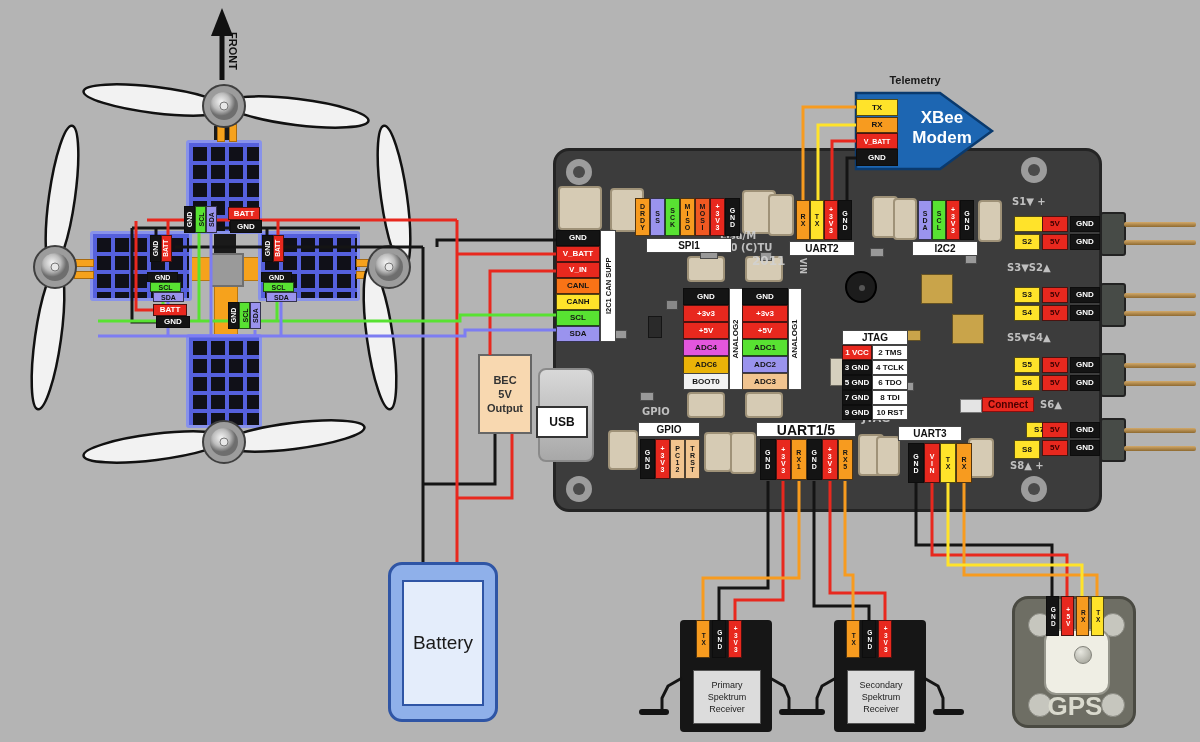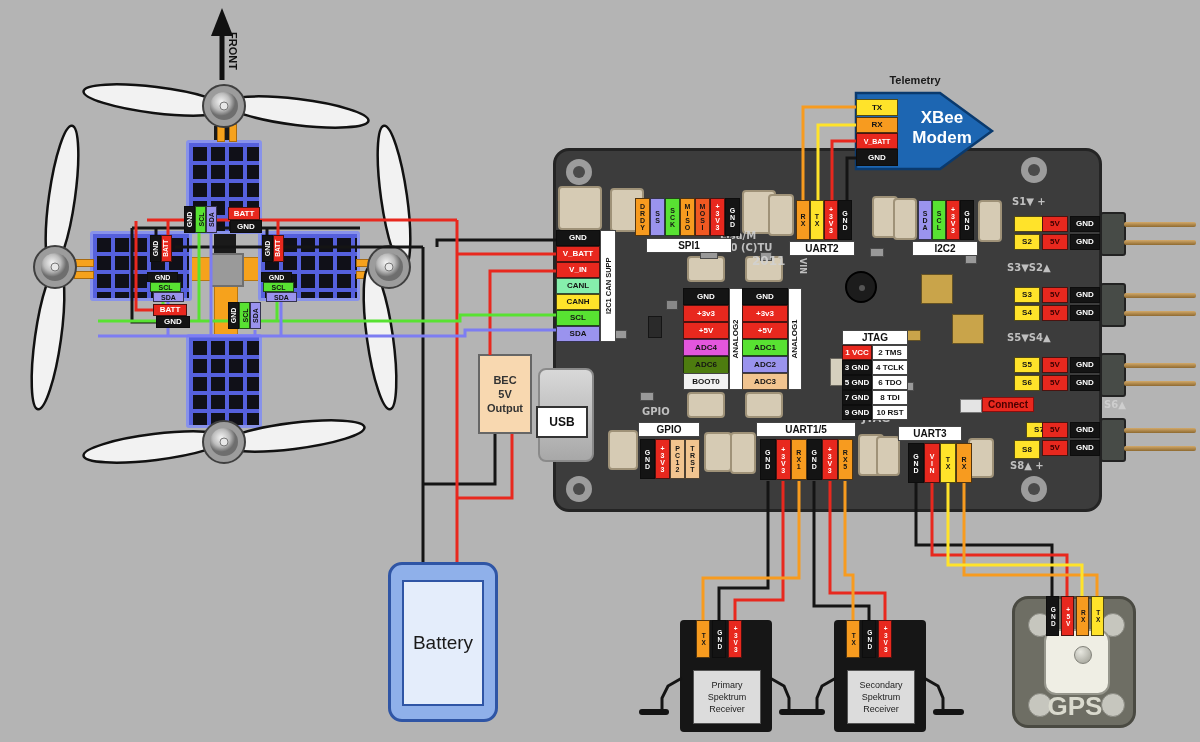--- a/index.html
+++ b/index.html
@@ -132,21 +132,21 @@
       <div class="silks" style="left: 712px; top: 242px; font-size: 10px;">V2.0 (C)TU</div>
       <div class="silks" style="left: 752px; top: 254px; font-size: 12px;">2011</div>
       <div class="silks" style="left: 556px; top: 280px; font-size: 7px;">DACL CHCL</div>
       <div class="silks vtxt" style="left: 576px; top: 392px; font-size: 11px;">USB</div>
       <div class="silks" style="left: 642px; top: 406px; font-size: 10px;">GPIO</div>
       <div class="silks" style="left: 862px; top: 412px; font-size: 11px;">JTAG</div>
       <div class="silks vtxt" style="left: 798px; top: 258px; font-size: 8px;">VIN</div>
       <div class="silks" style="left: 1012px; top: 196px; font-size: 10px;">S1▼ +</div>
       <div class="silks" style="left: 1007px; top: 262px; font-size: 10px;">S3▼S2▲</div>
       <div class="silks" style="left: 1007px; top: 332px; font-size: 10px;">S5▼S4▲</div>
-      <div class="silks" style="left: 1104px; top: 399px; font-size: 10px;">S6▲</div>
+      <div class="silks" style="left: 1040px; top: 399px; font-size: 10px;">S6▲</div>
       <div class="silks" style="left: 1010px; top: 460px; font-size: 10px;">S8▲ +</div>
     </div>
 
   <div class="abs" style="left:538px;top:368px;width:52px;height:90px;background:linear-gradient(#d8d8d8,#a8a8a8);border:2px solid #8a8a8a;border-radius:8px;z-index:18;"></div>
 
   <div id="battery" class="abs" style="left:388px;top:562px;width:110px;height:160px;background:#8fb0ea;border:3px solid #2f55a5;border-radius:14px;box-sizing:border-box;z-index:20;">
     <div class="abs" style="left:11px;top:15px;width:82px;height:126px;background:#e4edfb;border:2px solid #2f55a5;box-sizing:border-box;display:flex;align-items:center;justify-content:center;">
       <span style="font-size:19px;color:#1a1a1a;">Battery</span>
     </div>
   </div>
@@ -250,21 +250,21 @@
     <div class="abs" style="left:960px;top:399px;width:20px;height:12px;background:#e4e4e4;border:1px solid #777;"></div>
     <div class="lbl" style="left:982px;top:397px;width:52px;height:15px;background:#e8281e;color:#4a0000;font-size:10px;border-color:#8a0f0f;">
       <span>Connect</span>
     </div>
   <div class="lbl" style="left: 600px; top: 230px; width: 16px; height: 112px; background: rgb(255, 255, 255); color: rgb(17, 17, 17); font-size: 7.5px; border-color: rgb(68, 68, 68);">
         <span style="transform: rotate(-90deg); white-space: nowrap;">I2C1 CAN SUPP</span>
       </div>
       <div class="lbl" style="left: 556px; top: 230px; width: 44px; height: 16px; background: rgb(20, 20, 20); color: rgb(255, 255, 255); font-size: 8px;">GND</div>
       <div class="lbl" style="left: 556px; top: 246px; width: 44px; height: 16px; background: rgb(232, 40, 30); color: rgb(255, 255, 255); font-size: 8px;">V_BATT</div>
       <div class="lbl" style="left: 556px; top: 262px; width: 44px; height: 16px; background: rgb(232, 40, 30); color: rgb(255, 255, 255); font-size: 8px;">V_IN</div>
-      <div class="lbl" style="left: 556px; top: 278px; width: 44px; height: 16px; background: #86efac; color: rgb(20, 20, 20); font-size: 8px;">CANL</div>
+      <div class="lbl" style="left: 556px; top: 278px; width: 44px; height: 16px; background: #f97316; color: rgb(20, 20, 20); font-size: 8px;">CANL</div>
       <div class="lbl" style="left: 556px; top: 294px; width: 44px; height: 16px; background: rgb(255, 227, 42); color: rgb(20, 20, 20); font-size: 8px;">CANH</div>
       <div class="lbl" style="left: 556px; top: 310px; width: 44px; height: 16px; background: rgb(88, 226, 50); color: rgb(20, 20, 20); font-size: 8px;">SCL</div>
       <div class="lbl" style="left: 556px; top: 326px; width: 44px; height: 16px; background: rgb(154, 147, 238); color: rgb(20, 20, 20); font-size: 8px;">SDA</div>
       <div class="lbl" style="left: 646px; top: 238px; width: 86px; height: 15px; background: rgb(255, 255, 255); color: rgb(17, 17, 17); font-size: 10px; border-color: rgb(68, 68, 68);">SPI1</div>
       <div class="lbl" style="left: 635px; top: 198px; width: 15px; height: 38px; background: rgb(247, 155, 31); color: rgb(20, 20, 20); font-size: 7px;">
         <span class="stack">DRDY</span>
       </div>
       <div class="lbl" style="left: 650px; top: 198px; width: 15px; height: 38px; background: rgb(154, 147, 238); color: rgb(20, 20, 20); font-size: 7px;">
         <span class="stack">SS</span>
       </div>
@@ -309,21 +309,21 @@
       <div class="lbl" style="left: 960px; top: 200px; width: 14px; height: 40px; background: rgb(20, 20, 20); color: rgb(255, 255, 255); font-size: 7px;">
         <span class="stack">GND</span>
       </div>
       <div class="lbl" style="left: 729px; top: 288px; width: 14px; height: 102px; background: rgb(255, 255, 255); color: rgb(17, 17, 17); font-size: 8px; border-color: rgb(68, 68, 68);">
         <span style="transform: rotate(-90deg); white-space: nowrap;">ANALOG2</span>
       </div>
       <div class="lbl" style="left: 683px; top: 288px; width: 46px; height: 17px; background: rgb(20, 20, 20); color: rgb(255, 255, 255); font-size: 8px;">GND</div>
       <div class="lbl" style="left: 683px; top: 305px; width: 46px; height: 17px; background: rgb(232, 40, 30); color: rgb(255, 255, 255); font-size: 8px;">+3v3</div>
       <div class="lbl" style="left: 683px; top: 322px; width: 46px; height: 17px; background: rgb(232, 40, 30); color: rgb(255, 255, 255); font-size: 8px;">+5V</div>
       <div class="lbl" style="left: 683px; top: 339px; width: 46px; height: 17px; background: rgb(227, 86, 221); color: rgb(20, 20, 20); font-size: 8px;">ADC4</div>
-      <div class="lbl" style="left: 683px; top: 356px; width: 46px; height: 18px; background: #4d7c0f; color: rgb(20, 20, 20); font-size: 8px;">ADC6</div>
+      <div class="lbl" style="left: 683px; top: 356px; width: 46px; height: 18px; background: #eab308; color: rgb(20, 20, 20); font-size: 8px;">ADC6</div>
       <div class="lbl" style="left: 683px; top: 373px; width: 46px; height: 17px; background: rgb(242, 242, 242); color: rgb(20, 20, 20); font-size: 8px; border-color: rgb(68, 68, 68);">BOOT0</div>
       <div class="lbl" style="left: 788px; top: 288px; width: 14px; height: 102px; background: rgb(255, 255, 255); color: rgb(17, 17, 17); font-size: 8px; border-color: rgb(68, 68, 68);">
         <span style="transform: rotate(-90deg); white-space: nowrap;">ANALOG1</span>
       </div>
       <div class="lbl" style="left: 742px; top: 288px; width: 46px; height: 17px; background: rgb(20, 20, 20); color: rgb(255, 255, 255); font-size: 8px;">GND</div>
       <div class="lbl" style="left: 742px; top: 305px; width: 46px; height: 17px; background: rgb(232, 40, 30); color: rgb(255, 255, 255); font-size: 8px;">+3v3</div>
       <div class="lbl" style="left: 742px; top: 322px; width: 46px; height: 17px; background: rgb(232, 40, 30); color: rgb(255, 255, 255); font-size: 8px;">+5V</div>
       <div class="lbl" style="left: 742px; top: 339px; width: 46px; height: 17px; background: rgb(88, 226, 50); color: rgb(20, 20, 20); font-size: 8px;">ADC1</div>
       <div class="lbl" style="left: 742px; top: 356px; width: 46px; height: 17px; background: rgb(154, 147, 238); color: rgb(20, 20, 20); font-size: 8px;">ADC2</div>
       <div class="lbl" style="left: 742px; top: 373px; width: 46px; height: 17px; background: rgb(242, 196, 143); color: rgb(20, 20, 20); font-size: 8px;">ADC3</div>
@@ -333,21 +333,21 @@
       </div>
       <div class="lbl" style="left: 655px; top: 439px; width: 15px; height: 40px; background: rgb(232, 40, 30); color: rgb(255, 255, 255); font-size: 7px;">
         <span class="stack">+3V3</span>
       </div>
       <div class="lbl" style="left: 670px; top: 439px; width: 15px; height: 40px; background: rgb(242, 196, 143); color: rgb(20, 20, 20); font-size: 7px;">
         <span class="stack">PC12</span>
       </div>
       <div class="lbl" style="left: 685px; top: 439px; width: 15px; height: 40px; background: rgb(242, 196, 143); color: rgb(20, 20, 20); font-size: 7px;">
         <span class="stack">TRST</span>
       </div>
-      <div class="lbl" style="left: 756px; top: 422px; width: 100px; height: 15px; background: rgb(255, 255, 255); color: rgb(17, 17, 17); font-size: 10px; border-color: rgb(68, 68, 68);">UART1/5</div>
+      <div class="lbl" style="left: 756px; top: 422px; width: 100px; height: 15px; background: rgb(255, 255, 255); color: rgb(17, 17, 17); font-size: 14px; border-color: rgb(68, 68, 68);">UART1/5</div>
       <div class="lbl" style="left: 760px; top: 439px; width: 15.5px; height: 41px; background: rgb(20, 20, 20); color: rgb(255, 255, 255); font-size: 7px;">
         <span class="stack">GND</span>
       </div>
       <div class="lbl" style="left: 775.5px; top: 439px; width: 15.5px; height: 41px; background: rgb(232, 40, 30); color: rgb(255, 255, 255); font-size: 7px;">
         <span class="stack">+3V3</span>
       </div>
       <div class="lbl" style="left: 791px; top: 439px; width: 15.5px; height: 41px; background: rgb(247, 155, 31); color: rgb(20, 20, 20); font-size: 7px;">
         <span class="stack">RX1</span>
       </div>
       <div class="lbl" style="left: 806.5px; top: 439px; width: 15.5px; height: 41px; background: rgb(20, 20, 20); color: rgb(255, 255, 255); font-size: 7px;">

